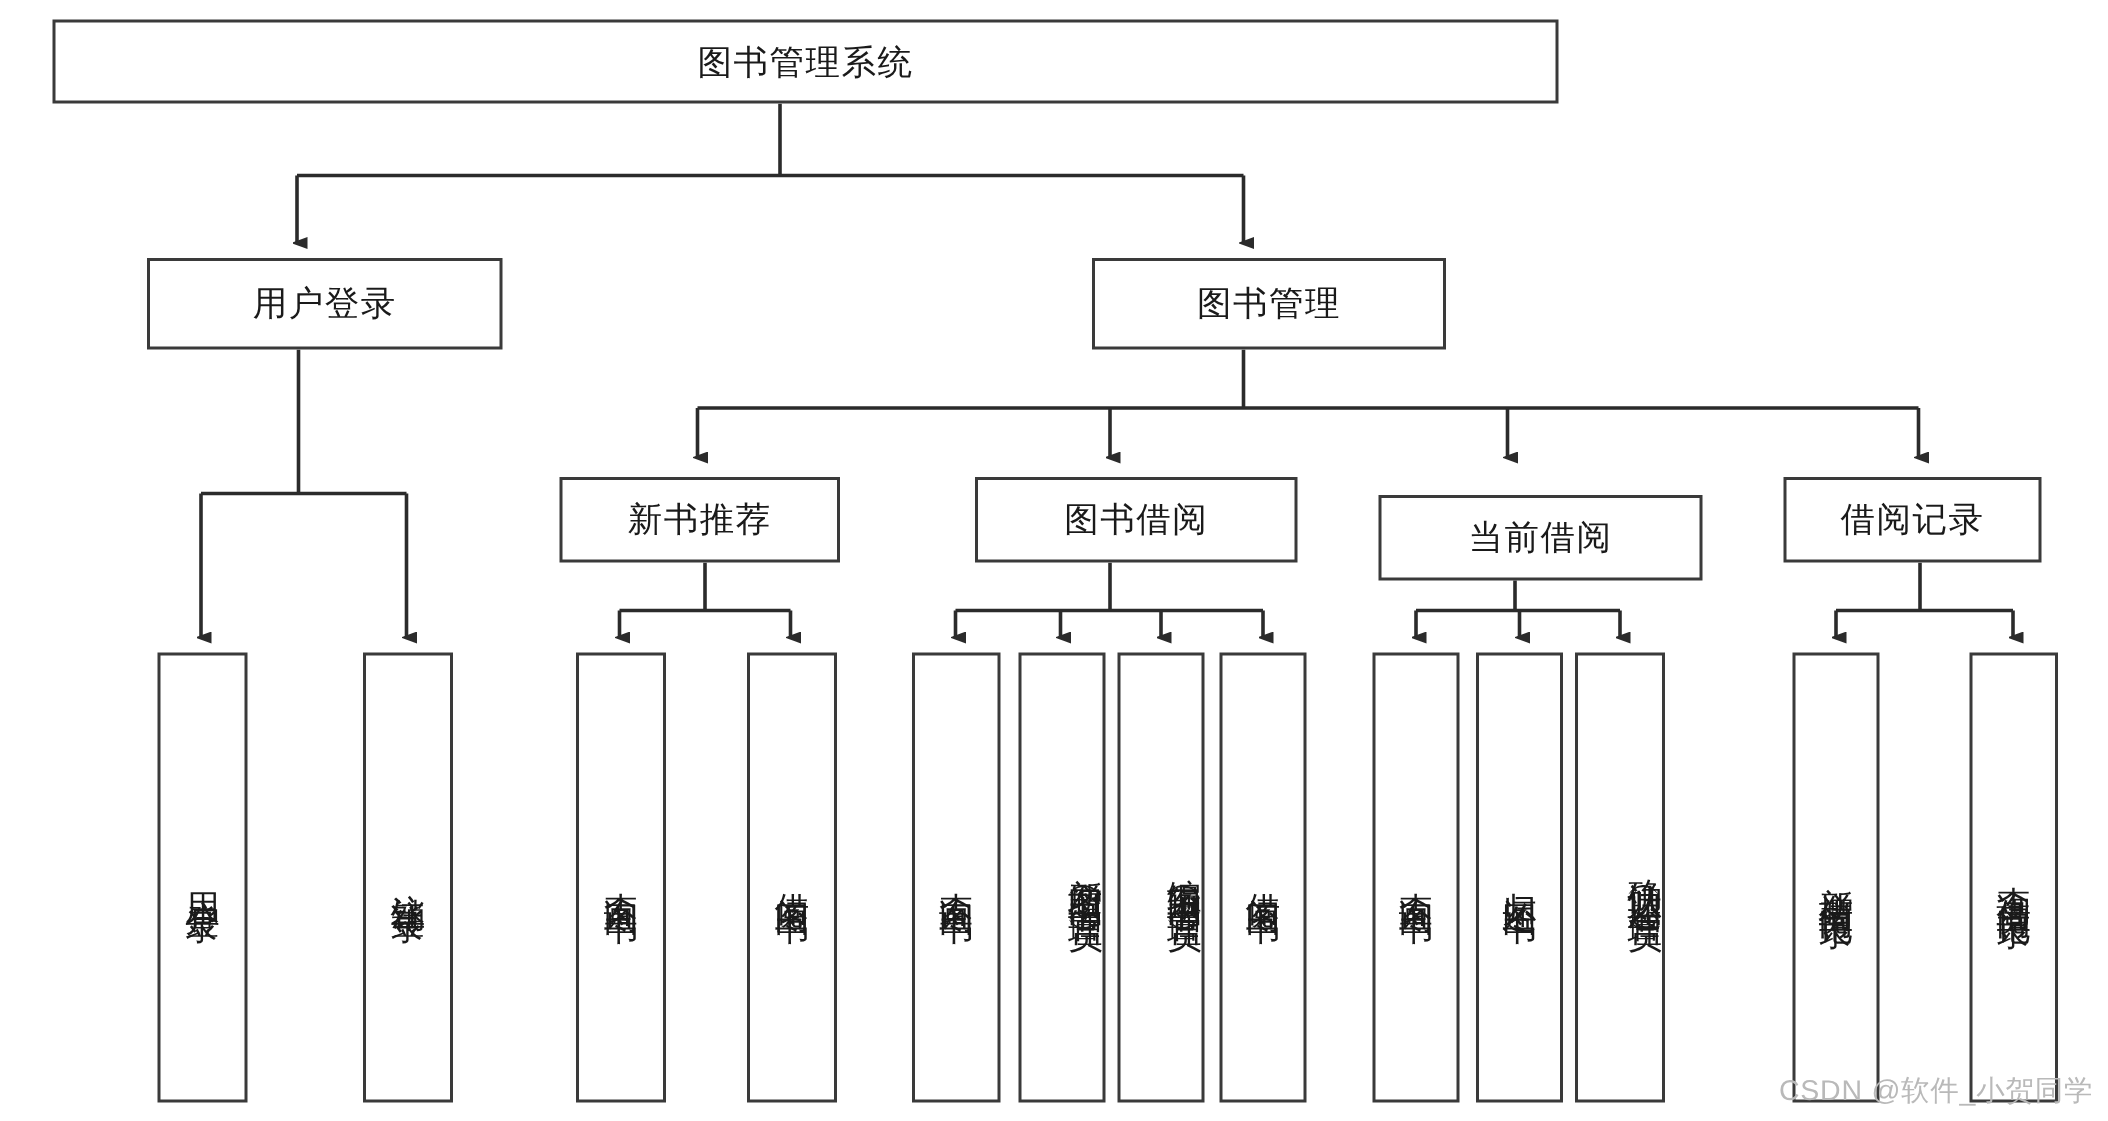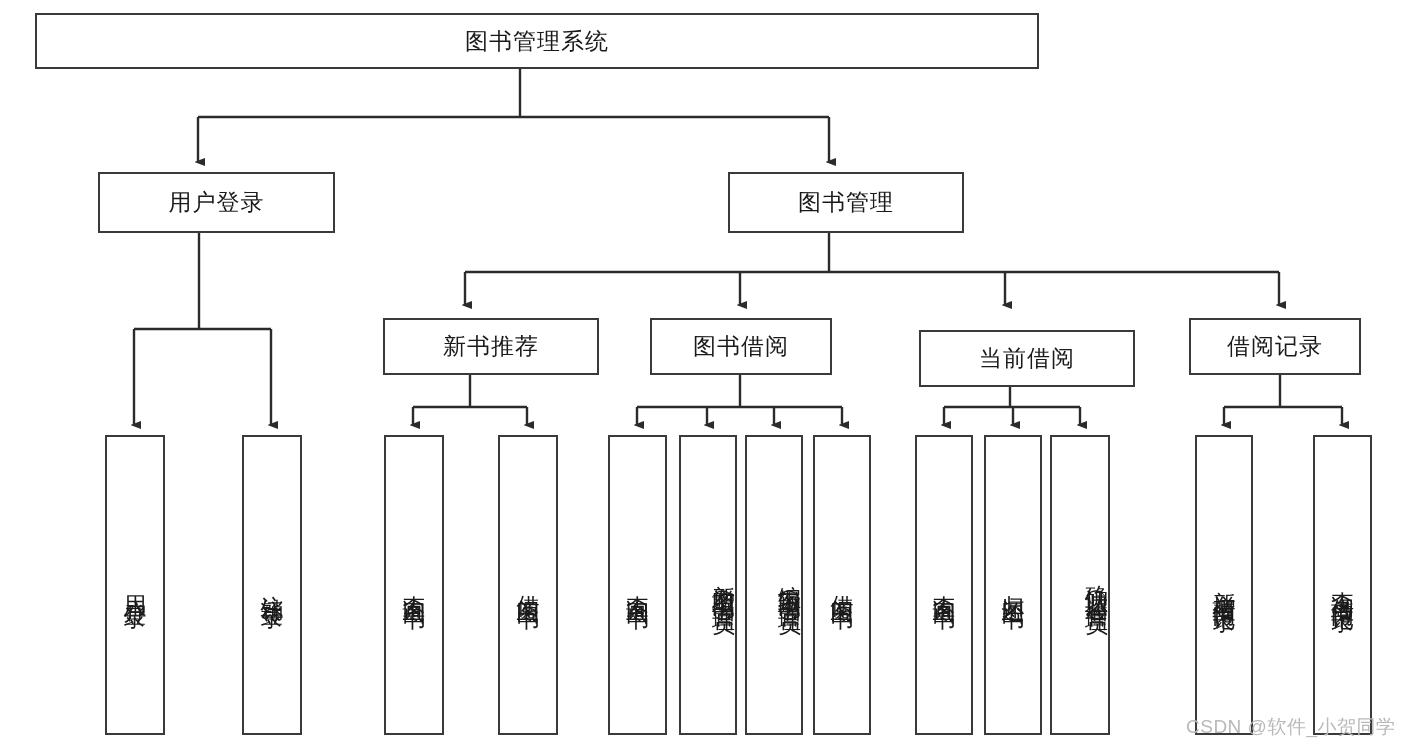--- a/index.html
+++ b/index.html
@@ -133,24 +133,24 @@
     <span class="label">图书管理系统</span>
   </div>
 
   <div class="node horiz" style="left:81px; top:172px; width:237px; height:61px;">
     <span class="label">用户登录</span>
   </div>
   <div class="node horiz" style="left:711px; top:172px; width:236px; height:61px;">
     <span class="label">图书管理</span>
   </div>
 
-  <div class="node horiz" style="left:366px; top:318px; width:216px; height:57px;">
+  <div class="node horiz" style="left:356px; top:318px; width:187px; height:57px;">
     <span class="label">新书推荐</span>
   </div>
-  <div class="node horiz" style="left:633px; top:318px; width:182px; height:57px;">
+  <div class="node horiz" style="left:633px; top:318px; width:215px; height:57px;">
     <span class="label">图书借阅</span>
   </div>
   <div class="node horiz" style="left:902px; top:330px; width:216px; height:57px;">
     <span class="label">当前借阅</span>
   </div>
   <div class="node horiz" style="left:1172px; top:318px; width:172px; height:57px;">
     <span class="label">借阅记录</span>
   </div>
 
   <div class="node vert centered" style="left:105px; top:435px; width:60px; height:300px;">

